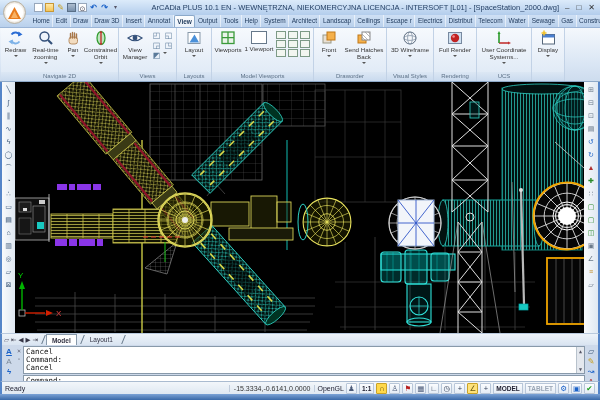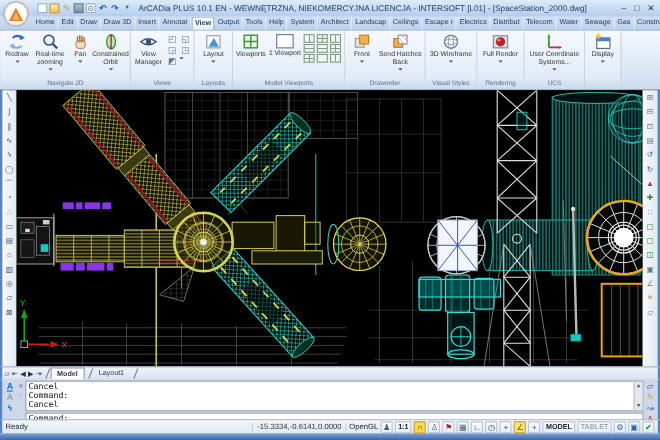--- a/index.html
+++ b/index.html
@@ -14,21 +14,21 @@
     background:radial-gradient(#ffffff 55%,#e8e2d8 70%); border:1px solid #b9b2a4; z-index:50;
     display:flex; align-items:center; justify-content:center; }
   .qa { display:flex; align-items:center; gap:2px; margin-left:4px; }
   .qa-ic { width:9px; height:9px; font-size:8px; line-height:9px; text-align:center; display:inline-block; }
   .qa-new { background:#fff; border:1px solid #98a8bc; }
   .qa-open { background:linear-gradient(#ffe9a8,#f5c558); border:1px solid #c89838; }
   .qa-save { background:linear-gradient(#aebed0,#7890ac); border:1px solid #5a7088; }
   .qa-page { background:#fff; border:1px solid #98a8bc; color:#445; font-size:7px; }
   .glyph-blue { color:#1b62c8; font-weight:bold; }
   .glyph-gold { color:#c9a227; }
-  .title { flex:1; text-align:left; font-size:7.5px; color:#1e3a5f; white-space:nowrap;
+  .title { flex:1; text-align:right; font-size:7.5px; color:#1e3a5f; white-space:nowrap;
     overflow:hidden; text-overflow:ellipsis; padding:0 6px; }
   .winctl { display:flex; gap:7px; margin-right:5px; font-size:8px; color:#333; }
   .winctl span { cursor:pointer; line-height:12px; }
 
   
   .tabsrow { height:13px; display:flex; align-items:stretch; padding-left:30px;
     background:linear-gradient(#cfe0f4,#b9d0ec); border-bottom:1px solid #9ab4d6; }
   .tab { font-size:6.5px; line-height:12px; padding:0 2.5px; color:#223c5e; white-space:nowrap;
     border-right:1px solid rgba(255,255,255,.55); cursor:pointer; }
   .tab.active { background:linear-gradient(#fdfeff,#eaf1fa); border:1px solid #8ca9c9; border-bottom:0;

